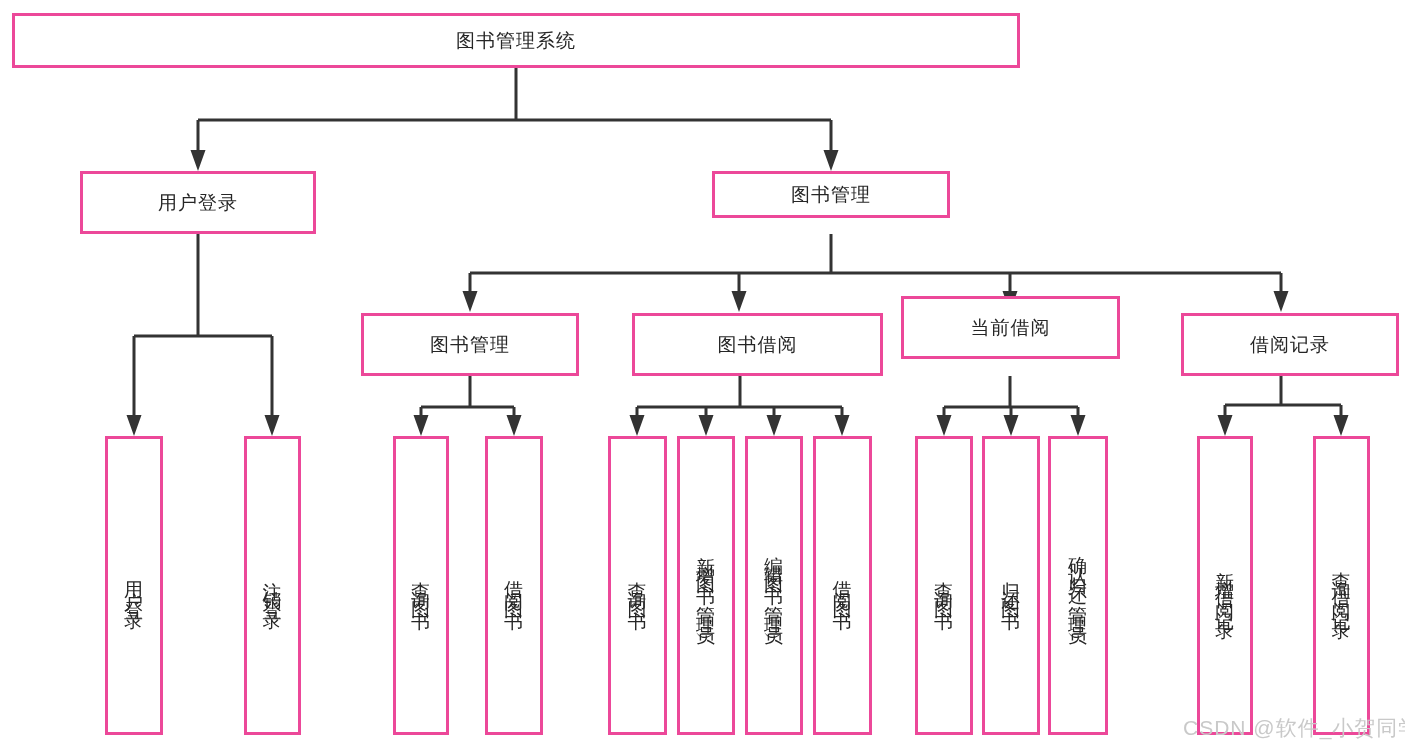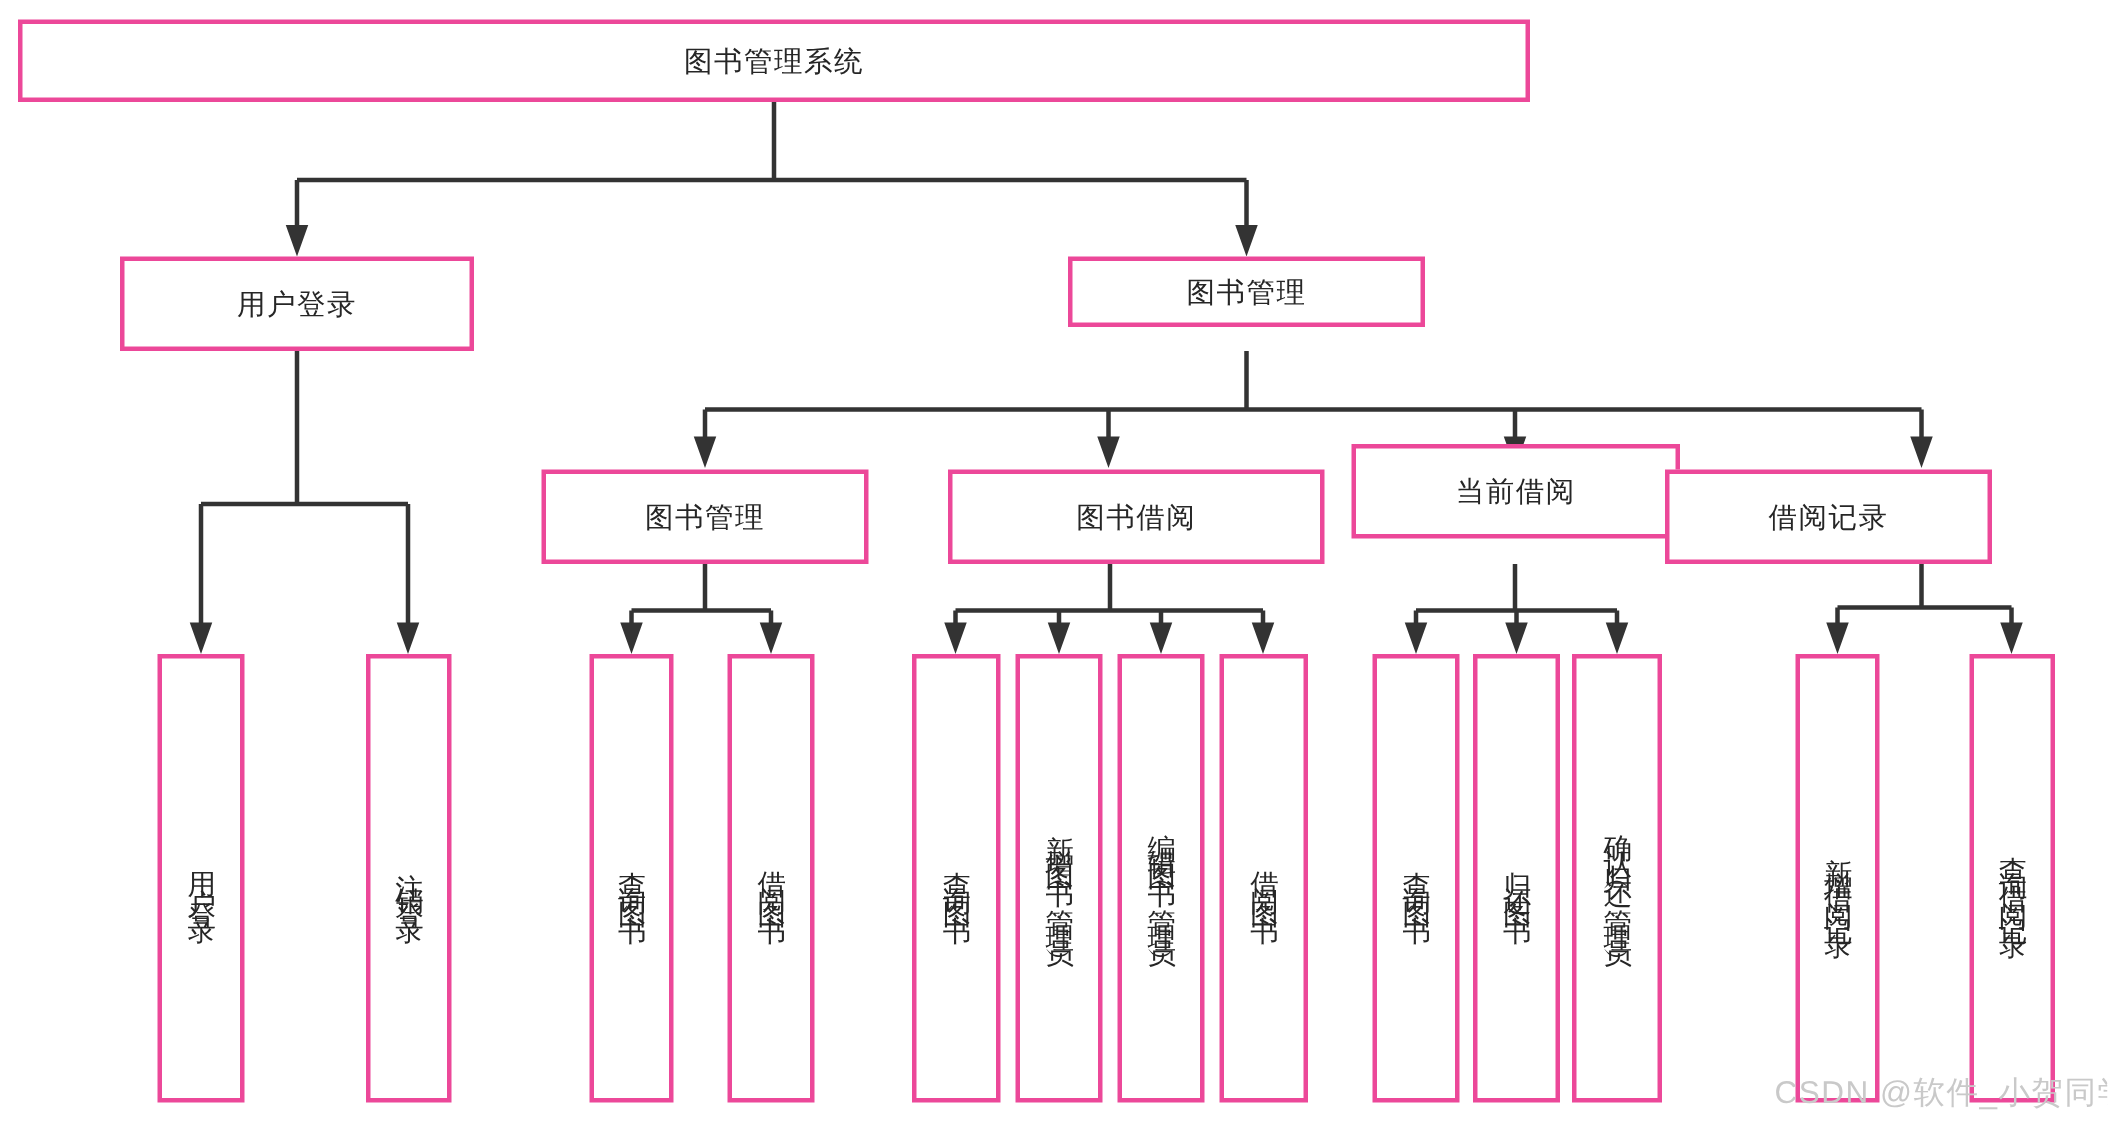--- a/index.html
+++ b/index.html
@@ -52,21 +52,21 @@
   </svg>
 
   <div class="node h" style="left:12px;top:13px;width:1008px;height:55px">图书管理系统</div>
 
   <div class="node h" style="left:80px;top:171px;width:236px;height:63px">用户登录</div>
   <div class="node h" style="left:712px;top:171px;width:238px;height:47px">图书管理</div>
 
   <div class="node h" style="left:361px;top:313px;width:218px;height:63px">图书管理</div>
   <div class="node h" style="left:632px;top:313px;width:251px;height:63px">图书借阅</div>
   <div class="node h" style="left:901px;top:296px;width:219px;height:63px">当前借阅</div>
-  <div class="node h" style="left:1110px;top:313px;width:218px;height:63px">借阅记录</div>
+  <div class="node h" style="left:1181px;top:313px;width:218px;height:63px">借阅记录</div>
 
   <div class="node v" style="left:105px;top:436px;width:58px;height:299px">
     <span class="vtxt">用户登录</span>
     </div>
   <div class="node v" style="left:244px;top:436px;width:57px;height:299px">
     <span class="vtxt">注销登录</span>
     </div>
 
   <div class="node v" style="left:393px;top:436px;width:56px;height:299px">
     <span class="vtxt">查询图书</span>

